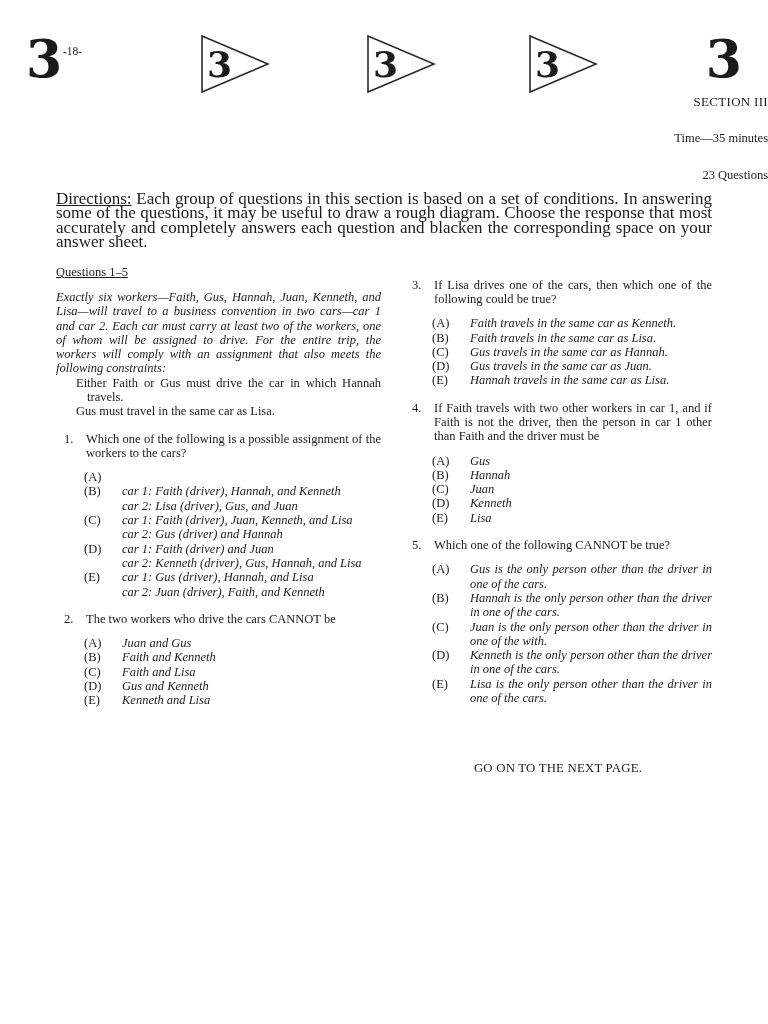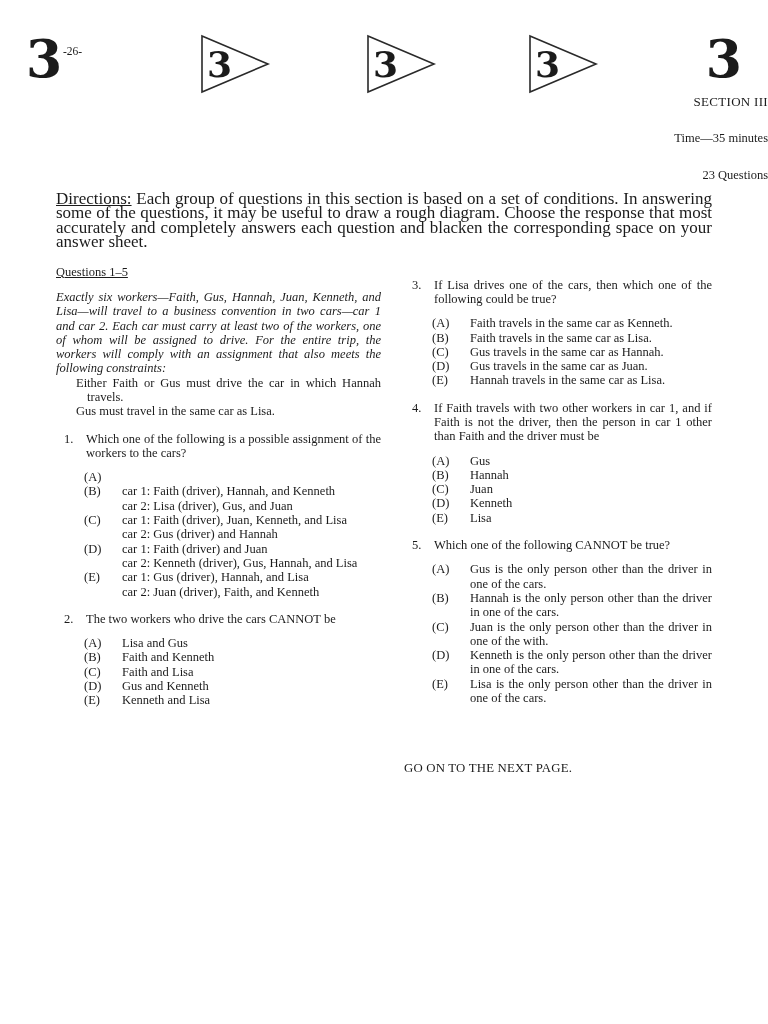--- a/index.html
+++ b/index.html
@@ -53,37 +53,37 @@
   .passage-intro { text-align: justify; font-style: italic; }
   .constraint { padding-left: 31px; text-indent: -11px; text-align: justify; }
 
   .question { margin-top: 13px; }
   .q-head { display: flex; }
   .q-num  { flex: 0 0 30px; padding-left: 8px; box-sizing: border-box; }
   .q-stem { flex: 1; text-align: justify; }
   .options { margin-top: 10px; }
   .option { display: flex; }
   .opt-letter { flex: 0 0 38px; margin-left: 28px; }
-  .opt-text { flex: 1; text-align: justify; }
+  .opt-text { flex: 1; text-align: justify; font-style: italic; }
 
   .footer {
     margin-top: 56px;
-    text-align: left;
+    text-align: center;
     font-size: 12.8px;
     letter-spacing: 0.2px;
   }
 </style>
 </head>
 <body>
 
 <div class="page">
 
   <div class="header">
     <div class="big-num left">3</div>
-    <div class="page-label">-26-</div>
+    <div class="page-label">-18-</div>
 
     <div class="tri t1">
       <svg width="72" height="62" viewBox="0 0 72 62">
         <polygon points="3,3 69,31 3,59" fill="none" stroke="#2a2a2a" stroke-width="1.6"></polygon>
         <text x="8" y="44" font-family="DejaVu Serif, serif" font-size="36" font-weight="bold" fill="#1b1b1b">3</text>
       </svg>
     </div>
     <div class="tri t2">
       <svg width="72" height="62" viewBox="0 0 72 62">
         <polygon points="3,3 69,31 3,59" fill="none" stroke="#2a2a2a" stroke-width="1.6"></polygon>
@@ -167,21 +167,21 @@
 
   <div class="question">
     <div class="q-head">
       <span class="q-num">2.</span>
       <div class="q-stem">The two workers who drive the cars CANNOT be</div>
     </div>
     <div class="options">
   <div class="option">
     <span class="opt-letter">(A)</span>
     <div class="opt-text">
-                  <div>Lisa and Gus</div>
+                  <div>Juan and Gus</div>
                 </div>
   </div>
 
   <div class="option">
     <span class="opt-letter">(B)</span>
     <div class="opt-text">
                   <div>Faith and Kenneth</div>
                 </div>
   </div>
 

